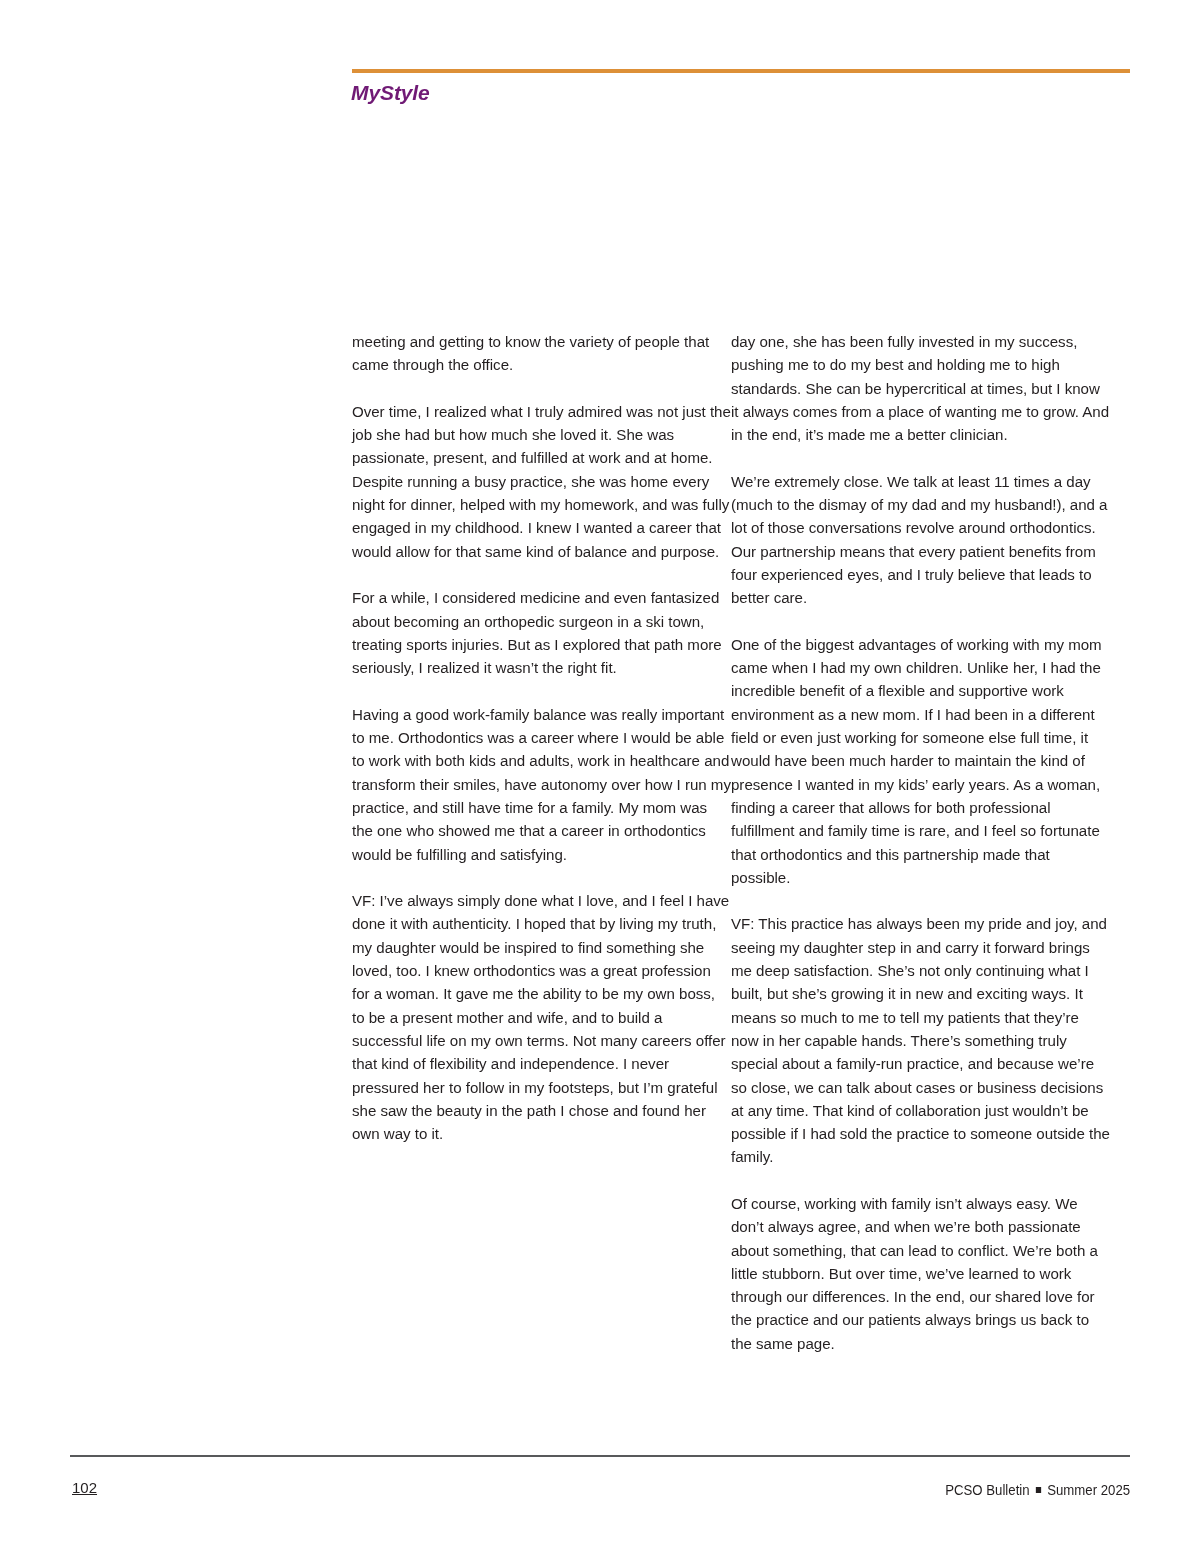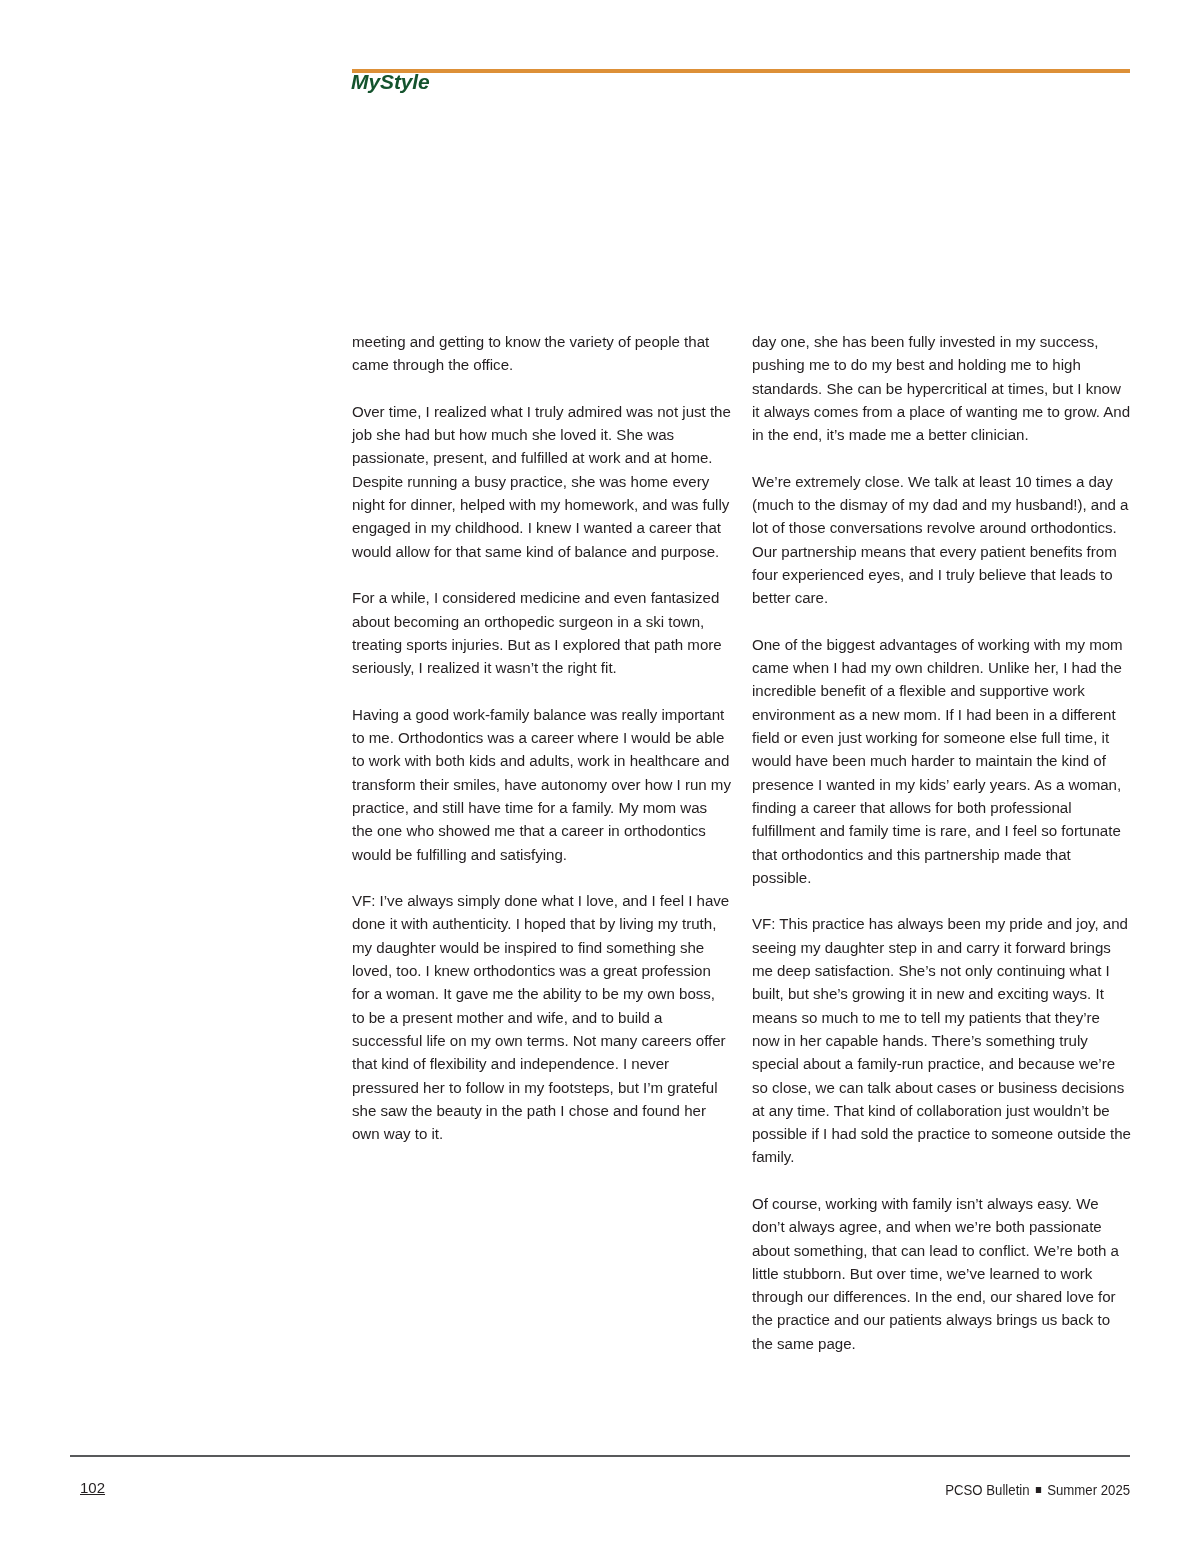--- a/index.html
+++ b/index.html
@@ -27,37 +27,36 @@
     position: absolute;
     left: 352px;
     top: 69px;
     width: 778px;
     height: 4px;
     background: #dd9038;
   }
   .header-title {
     position: absolute;
     left: 351px;
-    top: 70px;
+    top: 81px;
     font-size: 21px;
     font-weight: bold;
     font-style: italic;
-    color: #14532d;
+    color: #701a75;
     letter-spacing: -0.1px;
   }
 
   
   .columns {
     position: absolute;
     left: 352px;
     top: 330px;
     width: 779px;
     height: 1080px;
     display: flex;
-    gap: 21px;
   }
   .col {
     width: 379px;
     flex: 0 0 379px;
   }
 
   .para {
     font-size: 15.1px;
     line-height: 23.3px;
     margin: 0 0 23.3px 0;
@@ -77,21 +76,21 @@
   .footer-rule {
     position: absolute;
     left: 70px;
     top: 1455px;
     width: 1060px;
     height: 1.6px;
     background: #58595b;
   }
   .footer-page {
     position: absolute;
-    left: 80px;
+    left: 72px;
     top: 1479px;
     font-size: 15px;
     color: #231f20;
     text-decoration: underline;
   }
   .footer-right {
     position: absolute;
     right: 70px;
     top: 1479px;
     font-size: 15px;
@@ -123,21 +122,21 @@
   <div class="columns">
     <div class="col" id="left-column">
         <p class="para">meeting and getting to know the variety of people that came through the office.</p>
         <p class="para">Over time, I realized what I truly admired was not just the job she had but how much she loved it. She was passionate, present, and fulfilled at work and at home. Despite running a busy practice, she was home every night for dinner, helped with my homework, and was fully engaged in my childhood. I knew I wanted a career that would allow for that same kind of balance and purpose.</p>
         <p class="para">For a while, I considered medicine and even fantasized about becoming an orthopedic surgeon in a ski town, treating sports injuries. But as I explored that path more seriously, I realized it wasn’t the right fit.</p>
         <p class="para">Having a good work-family balance was really important to me. Orthodontics was a career where I would be able to work with both kids and adults, work in healthcare and transform their smiles, have autonomy over how I run my practice, and still have time for a family. My mom was the one who showed me that a career in orthodontics would be fulfilling and satisfying.</p>
         <p class="para"><span class="speaker">VF:</span><span> I’ve always simply done what I love, and I feel I have done it with authenticity. I hoped that by living my truth, my daughter would be inspired to find something she loved, too. I knew orthodontics was a great profession for a woman. It gave me the ability to be my own boss, to be a present mother and wife, and to build a successful life on my own terms. Not many careers offer that kind of flexibility and independence. I never pressured her to follow in my footsteps, but I’m grateful she saw the beauty in the path I chose and found her own way to it.</span></p>
       </div>
     <div class="col" id="right-column">
         <p class="para">day one, she has been fully invested in my success, pushing me to do my best and holding me to high standards. She can be hypercritical at times, but I know it always comes from a place of wanting me to grow. And in the end, it’s made me a better clinician.</p>
-        <p class="para">We’re extremely close. We talk at least 10 times a day (much to the dismay of my dad and my husband!), and a lot of those conversations revolve around orthodontics. Our partnership means that every patient benefits from four experienced eyes, and I truly believe that leads to better care.</p>
+        <p class="para">We’re extremely close. We talk at least 11 times a day (much to the dismay of my dad and my husband!), and a lot of those conversations revolve around orthodontics. Our partnership means that every patient benefits from four experienced eyes, and I truly believe that leads to better care.</p>
         <p class="para">One of the biggest advantages of working with my mom came when I had my own children. Unlike her, I had the incredible benefit of a flexible and supportive work environment as a new mom. If I had been in a different field or even just working for someone else full time, it would have been much harder to maintain the kind of presence I wanted in my kids’ early years. As a woman, finding a career that allows for both professional fulfillment and family time is rare, and I feel so fortunate that orthodontics and this partnership made that possible.</p>
         <p class="para"><span class="speaker">VF:</span><span> This practice has always been my pride and joy, and seeing my daughter step in and carry it forward brings me deep satisfaction. She’s not only continuing what I built, but she’s growing it in new and exciting ways. It means so much to me to tell my patients that they’re now in her capable hands. There’s something truly special about a family-run practice, and because we’re so close, we can talk about cases or business decisions at any time. That kind of collaboration just wouldn’t be possible if I had sold the practice to someone outside the family.</span></p>
         <p class="para">Of course, working with family isn’t always easy. We don’t always agree, and when we’re both passionate about something, that can lead to conflict. We’re both a little stubborn. But over time, we’ve learned to work through our differences. In the end, our shared love for the practice and our patients always brings us back to the same page.</p>
       </div>
   </div>
 
   <div class="footer-rule"></div>
   <div class="footer-page">102</div>
   <div class="footer-right">
     <span>PCSO Bulletin</span><span class="footer-sep"><span class="sq"></span></span><span>Summer 2025</span>

